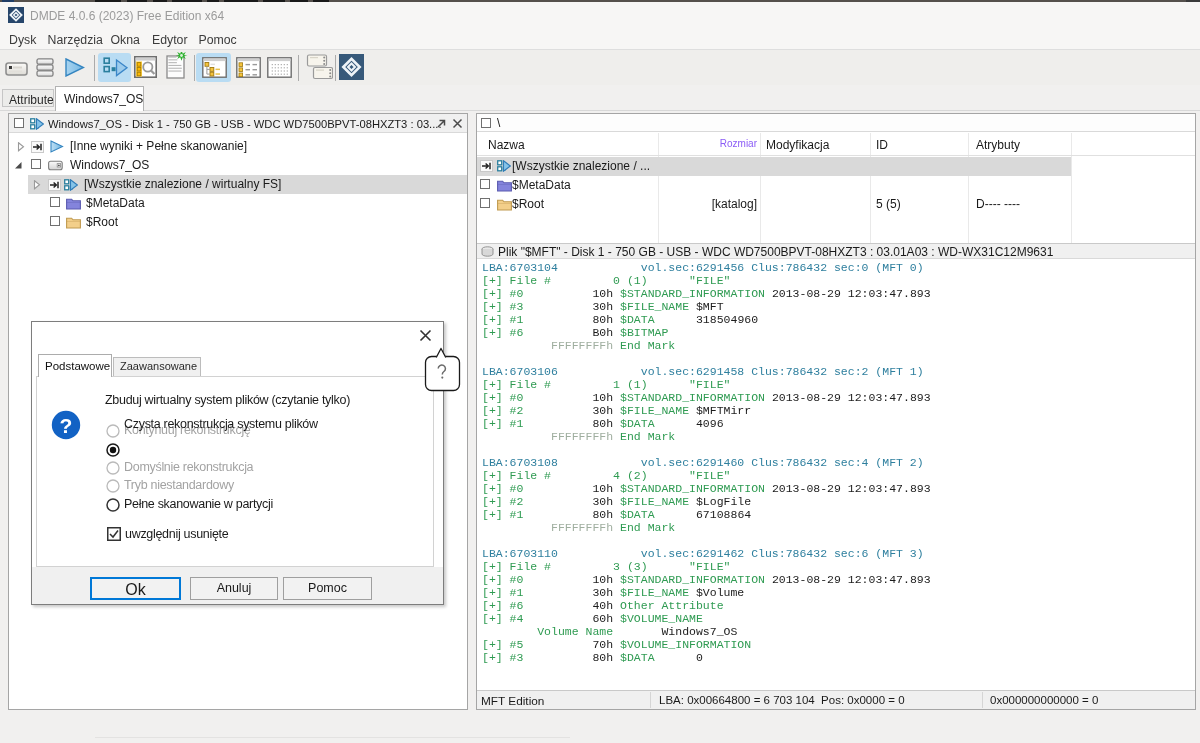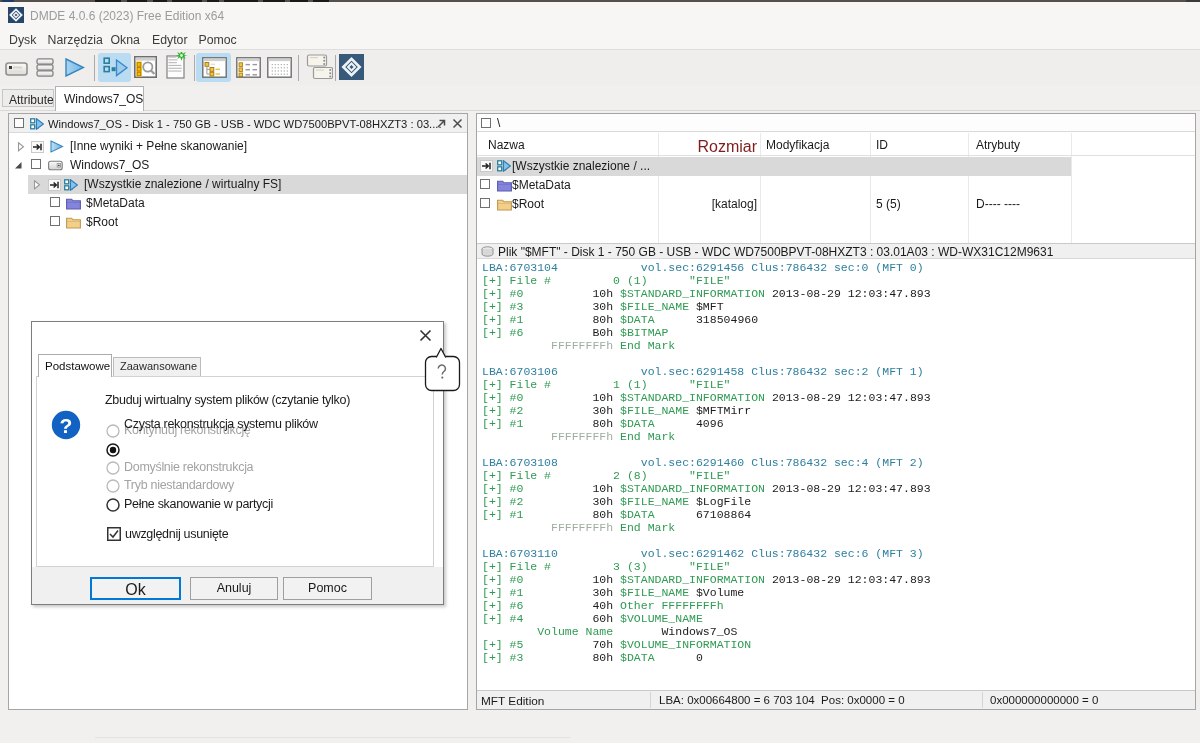--- a/index.html
+++ b/index.html
@@ -261,21 +261,21 @@
 <span class="abs" style="left:477px;top:114px;width:718px;height:18px;background:#fdfdfd;border-bottom:1px solid #d9d9d9"></span>
 <span class="abs" style="left:481px;top:118px;width:10px;height:10px;background:#fff;border:1px solid #707070"></span>
 <span class="t" style="left:497px;top:116px;font-size:12px;color:#1a1a1a">\</span>
 <span class="abs" style="left:658px;top:133px;width:1px;height:110px;background:#e9e9e9"></span>
 <span class="abs" style="left:760px;top:133px;width:1px;height:110px;background:#e9e9e9"></span>
 <span class="abs" style="left:870px;top:133px;width:1px;height:110px;background:#e9e9e9"></span>
 <span class="abs" style="left:968px;top:133px;width:1px;height:110px;background:#e9e9e9"></span>
 <span class="abs" style="left:1071px;top:133px;width:1px;height:110px;background:#e9e9e9"></span>
 <span class="abs" style="left:477px;top:155px;width:718px;height:1px;background:#e0e0e0"></span>
 <span class="t" style="left:488px;top:138px;font-size:12px;color:#1a1a1a">Nazwa</span>
-<span class="t" style="left:757px;top:138px;font-size:16px;color:#7f1d1d;transform:translateX(-100%)">Rozmiar</span>
+<span class="t" style="left:757px;top:138px;font-size:10px;color:#8b5cf6;transform:translateX(-100%)">Rozmiar</span>
 <span class="t" style="left:766px;top:138px;font-size:12px;color:#1a1a1a">Modyfikacja</span>
 <span class="t" style="left:876px;top:138px;font-size:12px;color:#1a1a1a">ID</span>
 <span class="t" style="left:976px;top:138px;font-size:12px;color:#1a1a1a">Atrybuty</span>
 <span class="abs" style="left:477px;top:157px;width:594px;height:19px;background:#d9d9d9"></span>
 <svg class="abs" style="left:480px;top:160px" width="13" height="12" viewBox="0 0 13 12">
     <rect x="0.5" y="0.5" width="12" height="11" fill="#fafafa" stroke="#c9c9c9" stroke-width="1"></rect>
     <path d="M2,6 L8.2,6 M5.6,3.4 L8.4,6 L5.6,8.6" fill="none" stroke="#222" stroke-width="1.4"></path>
     <path d="M10,2.8 L10,9.2" stroke="#222" stroke-width="1.5"></path>
   </svg>
 <svg class="abs" style="left:497px;top:160px" width="14" height="12" viewBox="0 0 14 12">
@@ -315,31 +315,31 @@
           <i style="color:#9fae9f">FFFFFFFFh</i> <i style="color:#2f9b52">End Mark</i>
 
 <i style="color:#2e7f9e">LBA:6703106            vol.sec:6291458 Clus:786432 sec:2 (MFT 1)</i>
 <i style="color:#2f9b52">[+] File #         1 (1)      "FILE"</i>
 <i style="color:#2f9b52">[+] #0</i>          10h <i style="color:#2f9b52">$STANDARD_INFORMATION</i> 2013-08-29 12:03:47.893
 <i style="color:#2f9b52">[+] #2</i>          30h <i style="color:#2f9b52">$FILE_NAME</i> $MFTMirr
 <i style="color:#2f9b52">[+] #1</i>          80h <i style="color:#2f9b52">$DATA</i>      4096
           <i style="color:#9fae9f">FFFFFFFFh</i> <i style="color:#2f9b52">End Mark</i>
 
 <i style="color:#2e7f9e">LBA:6703108            vol.sec:6291460 Clus:786432 sec:4 (MFT 2)</i>
-<i style="color:#2f9b52">[+] File #         2 (8)      "FILE"</i>
+<i style="color:#2f9b52">[+] File #         4 (2)      "FILE"</i>
 <i style="color:#2f9b52">[+] #0</i>          10h <i style="color:#2f9b52">$STANDARD_INFORMATION</i> 2013-08-29 12:03:47.893
 <i style="color:#2f9b52">[+] #2</i>          30h <i style="color:#2f9b52">$FILE_NAME</i> $LogFile
 <i style="color:#2f9b52">[+] #1</i>          80h <i style="color:#2f9b52">$DATA</i>      67108864
           <i style="color:#9fae9f">FFFFFFFFh</i> <i style="color:#2f9b52">End Mark</i>
 
 <i style="color:#2e7f9e">LBA:6703110            vol.sec:6291462 Clus:786432 sec:6 (MFT 3)</i>
 <i style="color:#2f9b52">[+] File #         3 (3)      "FILE"</i>
 <i style="color:#2f9b52">[+] #0</i>          10h <i style="color:#2f9b52">$STANDARD_INFORMATION</i> 2013-08-29 12:03:47.893
 <i style="color:#2f9b52">[+] #1</i>          30h <i style="color:#2f9b52">$FILE_NAME</i> $Volume
-<i style="color:#2f9b52">[+] #6</i>          40h <i style="color:#2f9b52">Other FFFFFFFFh</i>
+<i style="color:#2f9b52">[+] #6</i>          40h <i style="color:#2f9b52">Other Attribute</i>
 <i style="color:#2f9b52">[+] #4</i>          60h <i style="color:#2f9b52">$VOLUME_NAME</i>
         <i style="color:#2f9b52">Volume Name</i>       Windows7_OS
 <i style="color:#2f9b52">[+] #5</i>          70h <i style="color:#2f9b52">$VOLUME_INFORMATION</i>
 <i style="color:#2f9b52">[+] #3</i>          80h <i style="color:#2f9b52">$DATA</i>      0</pre>
 <span class="abs" style="left:477px;top:690px;width:718px;height:19px;background:#f0f0f0;border-top:1px solid #c9c9c9"></span>
 <span class="abs" style="left:650px;top:692px;width:1px;height:16px;background:#d5d5d5"></span>
 <span class="abs" style="left:982px;top:692px;width:1px;height:16px;background:#d5d5d5"></span>
 <span class="t" style="left:481px;top:694px;font-size:11.8px;color:#1a1a1a">MFT Edition</span>
 <span class="t" style="left:659px;top:694px;font-size:11.5px;color:#1a1a1a">LBA: 0x00664800 = 6 703 104&nbsp;&nbsp;Pos: 0x0000 = 0</span>
 <span class="t" style="left:990px;top:694px;font-size:11.5px;color:#1a1a1a">0x000000000000 = 0</span>

